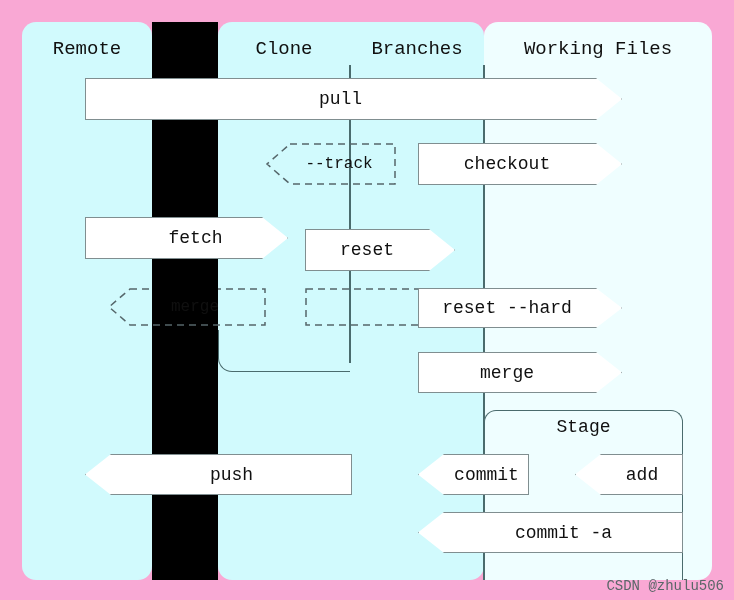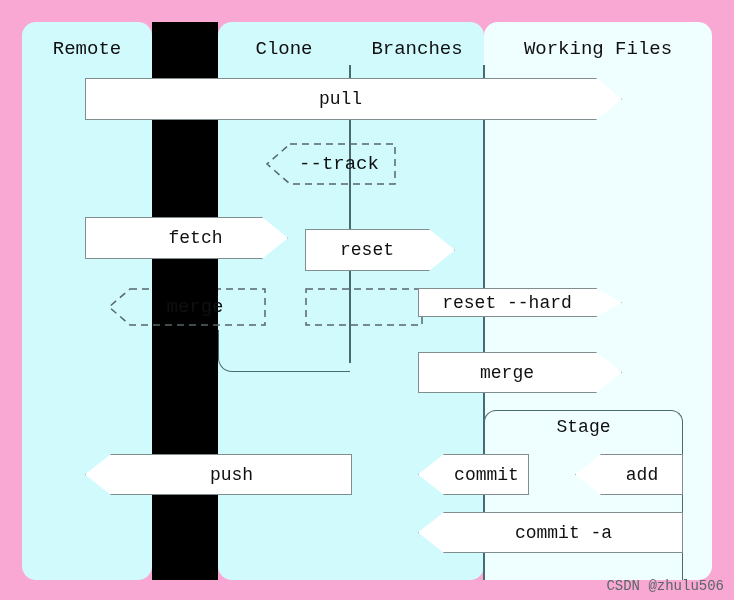--- a/index.html
+++ b/index.html
@@ -140,21 +140,21 @@
     position: absolute;
     left: 0; top: 0;
     overflow: visible;
   }
   .arrow-dashed-rect {
     background: transparent;
   }
   .dash-label {
     position: relative;
     z-index: 2;
-    font-size: 19px;
+    font-size: 16px;
     color: #101010;
   }
 
   
   .watermark {
     position: absolute;
     right: 10px; bottom: 6px;
     font-size: 14px;
     color: #5a6668;
     white-space: nowrap;
@@ -189,20 +189,23 @@
     <span>pull</span>
   </div>
 
   <div class="arrow arrow-dashed-left" style="left:266px; top:143px; width:130px; height:42px;">
     <svg width="130" height="42" viewBox="0 0 130 42">
       <polygon points="24,1 129,1 129,41 24,41 1,21" fill="none" stroke="#55666a" stroke-width="1.5" stroke-dasharray="7 5"></polygon>
     </svg>
     <span class="dash-label" style="margin-left:16px;">--track</span>
   </div>
 
+  <div class="arrow arrow-right" style="left:418px; top:143px; width:204px; height:42px;">
+    <span>checkout</span>
+  </div>
 
   <div class="arrow arrow-right" style="left:85px; top:217px; width:203px; height:42px;padding-left:44px;">
     <span>fetch</span>
   </div>
 
   <div class="arrow arrow-right" style="left:305px; top:217px; width:150px; height:42px;margin-top:12px;">
     <span>reset</span>
   </div>
 
   <div class="arrow arrow-dashed-left" style="left:108px; top:288px; width:158px; height:38px;">
@@ -214,21 +217,21 @@
 
   <div class="black-bar" style="top:280px; height:44px;"></div>
 
   <div class="arrow arrow-dashed-rect" style="left:305px; top:288px; width:118px; height:38px;">
     <svg width="118" height="38" viewBox="0 0 118 38">
       <rect x="1" y="1" width="116" height="36" fill="none" stroke="#55666a" stroke-width="1.5" stroke-dasharray="7 5"></rect>
     </svg>
     <span class="dash-label"></span>
   </div>
 
-  <div class="arrow arrow-right" style="left:418px; top:288px; width:204px; height:29px;">
+  <div class="arrow arrow-right" style="left:418px; top:288px; width:204px; height:40px;">
     <span>reset --hard</span>
   </div>
 
   <div class="arrow arrow-right" style="left:418px; top:352px; width:204px; height:41px;">
     <span>merge</span>
   </div>
 
   <div class="arrow arrow-left" style="left:85px; top:454px; width:267px; height:41px;">
     <span>push</span>
   </div>

